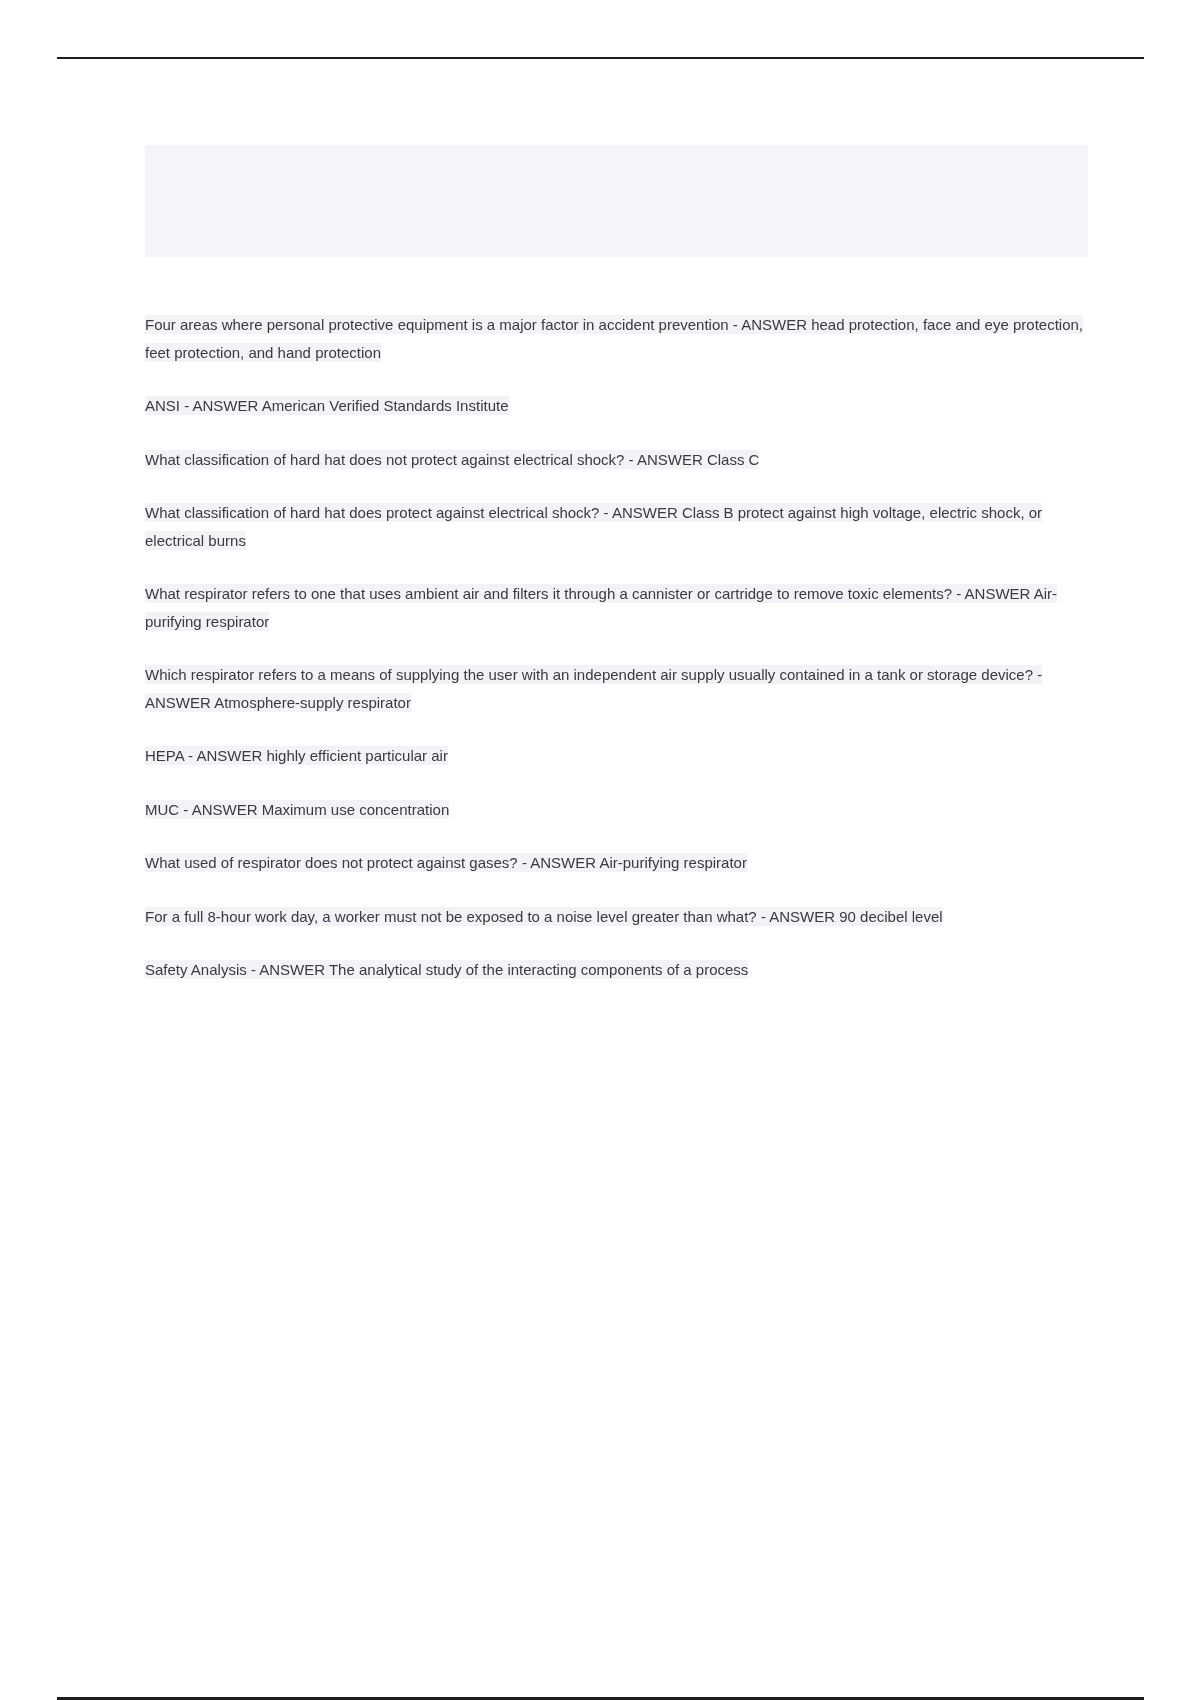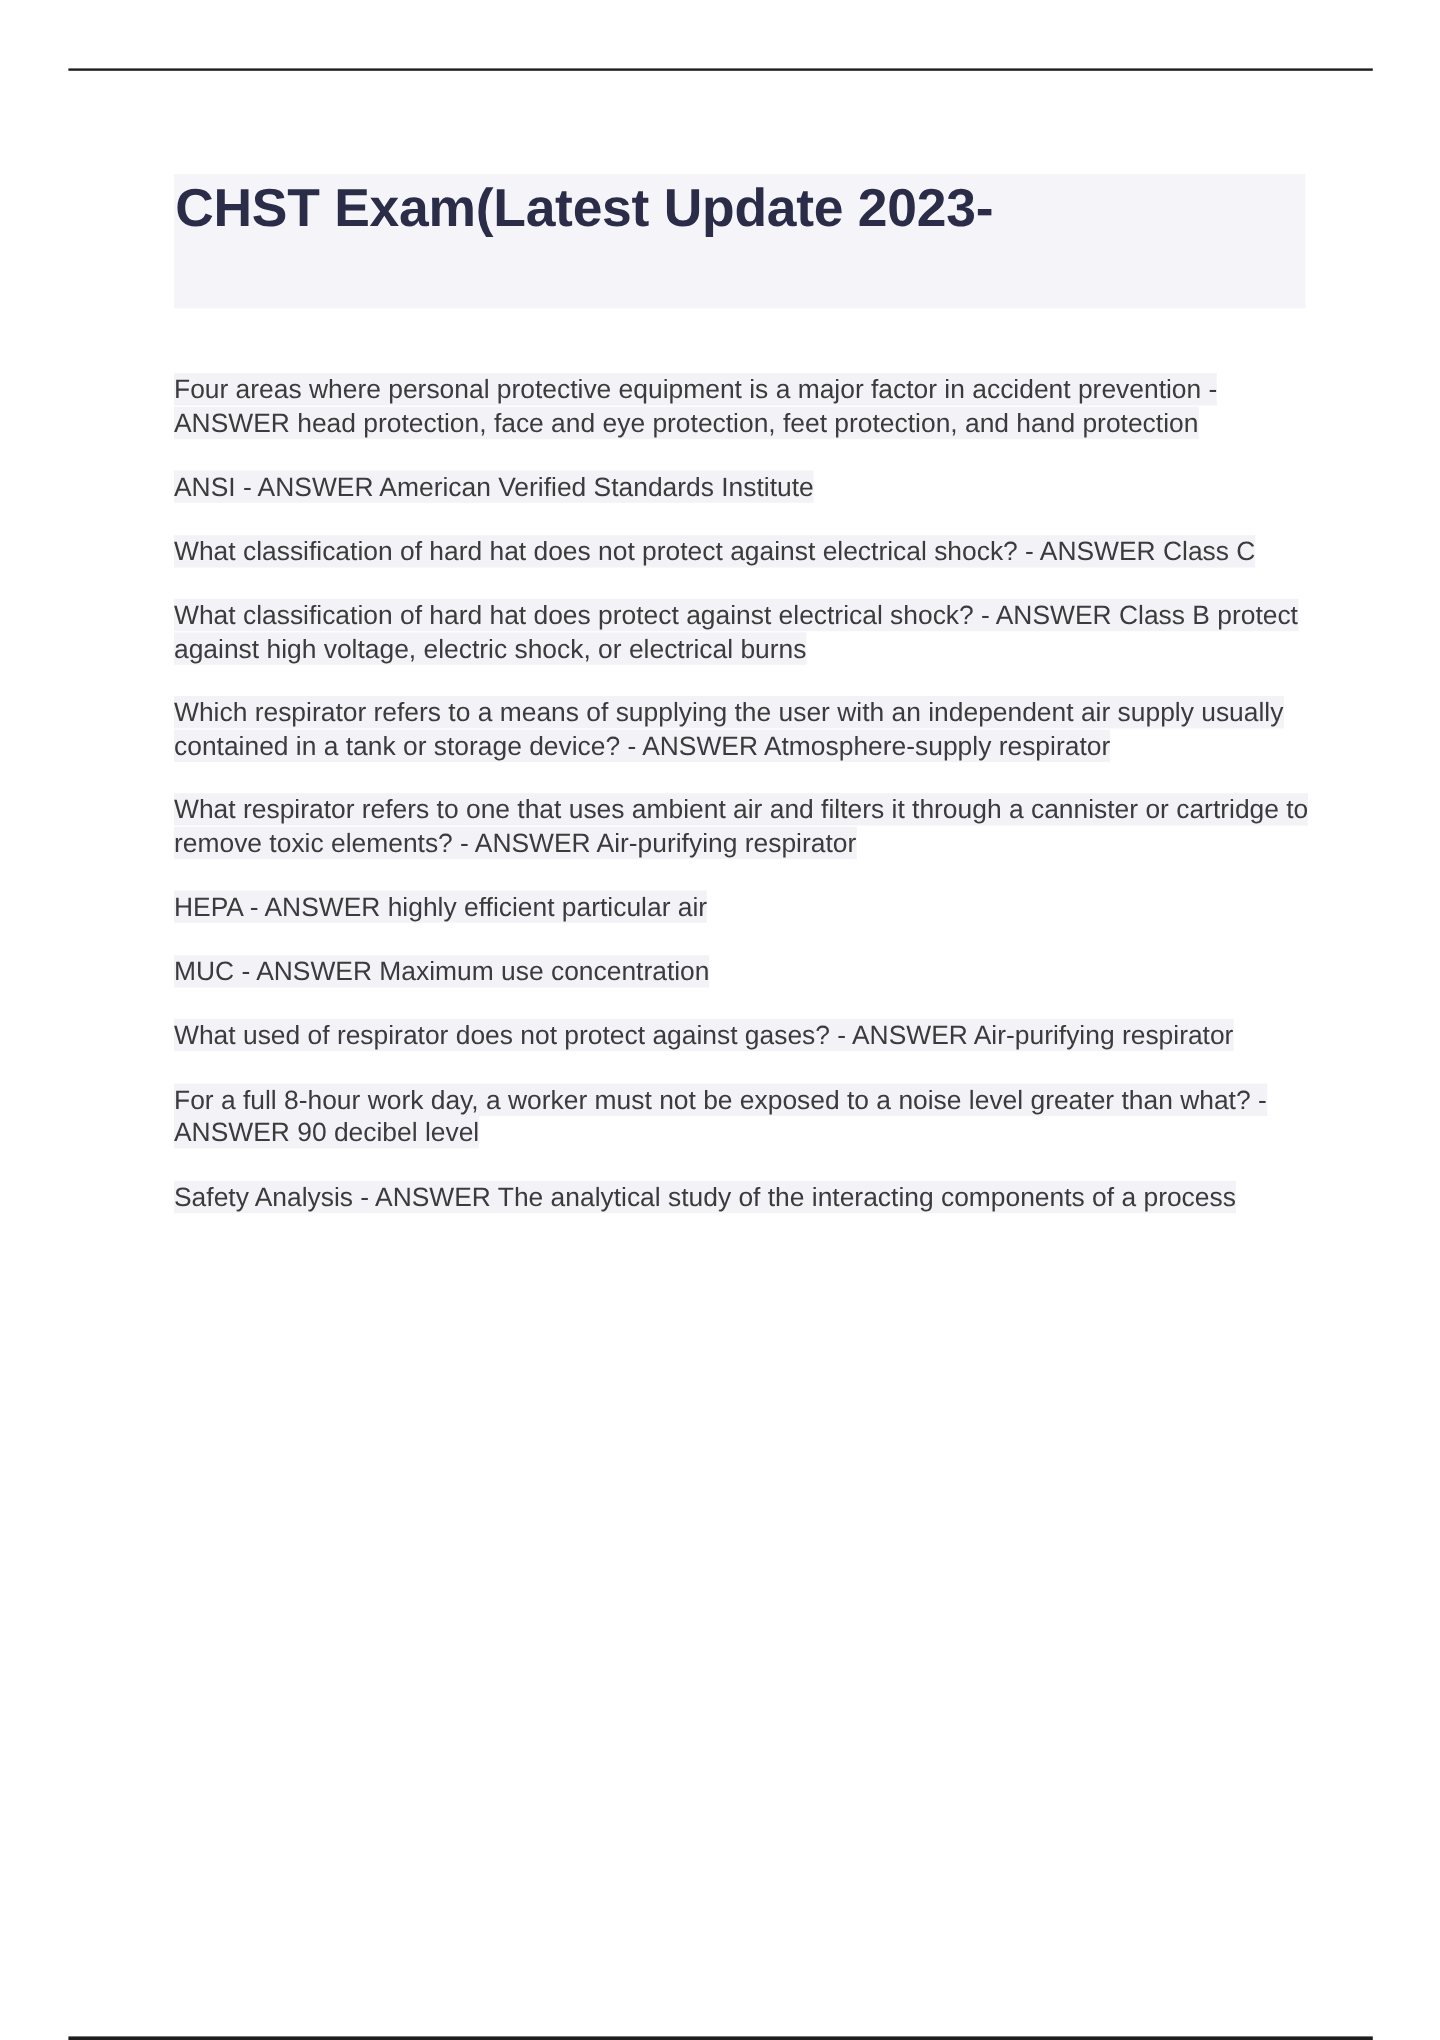--- a/index.html
+++ b/index.html
@@ -47,47 +47,47 @@
     }
 
     .qa-list {
       position: absolute;
       left: 145px;
       top: 311px;
       width: 950px;
     }
     .qa {
       margin: 0 0 26px 0;
-      font-size: 22px;
+      font-size: 15px;
       line-height: 27.5px;
       color: #3b3b3d;
     }
     .qa .line {
       display: inline;
       background: #f3f3f7;
       box-decoration-break: clone;
       -webkit-box-decoration-break: clone;
       padding: 1px 0;
     }
   </style>
 </head>
 <body>
 
 <div class="rule top"></div>
 
 <div class="title-box"></div>
-<h1 class="title"><span>CHST Exam(Latest Update 2023-</span><br></h1>
+<h1 class="title"><br></h1>
 
 <div class="qa-list">
   <p class="qa"><span class="line">Four areas where personal protective equipment is a major factor in accident prevention - ANSWER head protection, face and eye protection, feet protection, and hand protection</span></p>
   <p class="qa"><span class="line">ANSI - ANSWER American Verified Standards Institute</span></p>
   <p class="qa"><span class="line">What classification of hard hat does not protect against electrical shock? - ANSWER Class C</span></p>
   <p class="qa"><span class="line">What classification of hard hat does protect against electrical shock? - ANSWER Class B protect against high voltage, electric shock, or electrical burns</span></p>
+  <p class="qa"><span class="line">What respirator refers to one that uses ambient air and filters it through a cannister or cartridge to remove toxic elements? - ANSWER Air-purifying respirator</span></p>
   <p class="qa"><span class="line">Which respirator refers to a means of supplying the user with an independent air supply usually contained in a tank or storage device? - ANSWER Atmosphere-supply respirator</span></p>
-  <p class="qa"><span class="line">What respirator refers to one that uses ambient air and filters it through a cannister or cartridge to remove toxic elements? - ANSWER Air-purifying respirator</span></p>
   <p class="qa"><span class="line">HEPA - ANSWER highly efficient particular air</span></p>
   <p class="qa"><span class="line">MUC - ANSWER Maximum use concentration</span></p>
   <p class="qa"><span class="line">What used of respirator does not protect against gases? - ANSWER Air-purifying respirator</span></p>
   <p class="qa"><span class="line">For a full 8-hour work day, a worker must not be exposed to a noise level greater than what? - ANSWER 90 decibel level</span></p>
   <p class="qa"><span class="line">Safety Analysis - ANSWER The analytical study of the interacting components of a process</span></p>
 </div>
 
 <div class="rule bottom"></div>
 
 </body></html>

